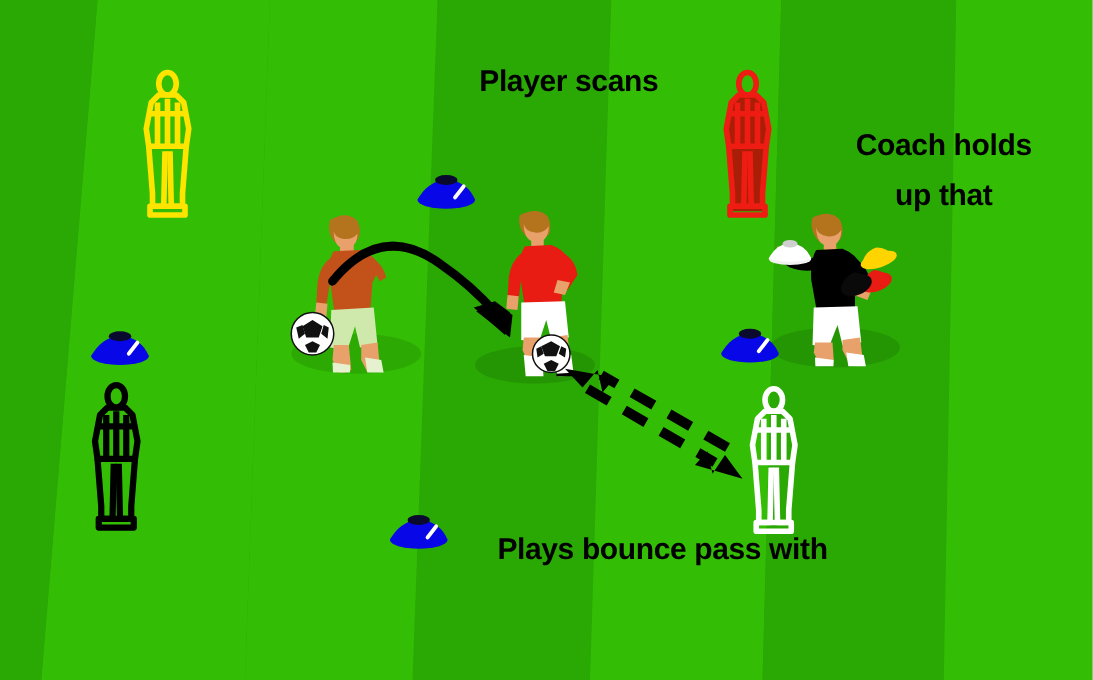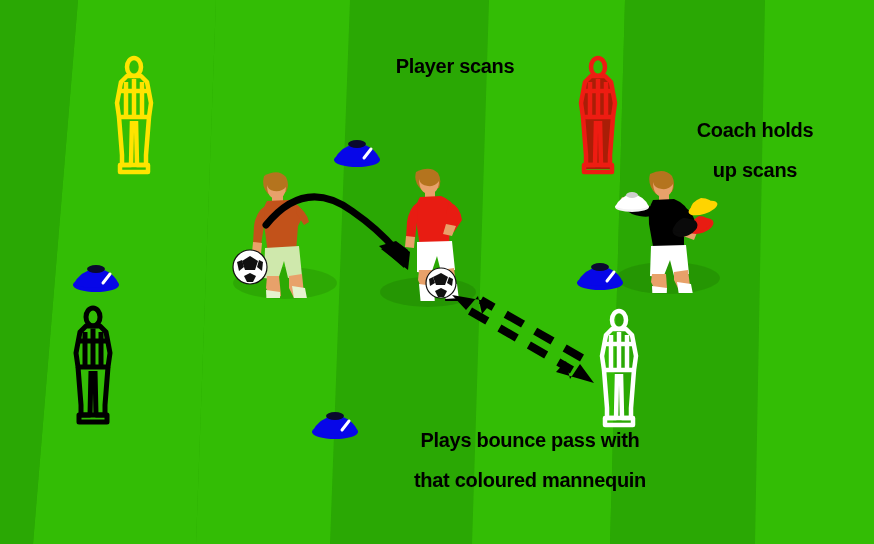--- a/index.html
+++ b/index.html
@@ -10,21 +10,21 @@
     width:874px;height:544px;
     overflow:hidden;
     background:#2aa804;
   }
 
   
   .caption{
     position:absolute;
     color:#000;
     font-weight:bold;
-    font-size:20px;
+    font-size:24px;
     line-height:40px;
     letter-spacing:-0.3px;
     text-align:center;
     white-space:nowrap;
     user-select:none;
   }
   .caption div{display:block;}
 
   
   .mannequin{position:absolute;}
@@ -273,23 +273,22 @@
     <g>
       <line x1="582" y1="358" x2="481" y2="300" stroke="#000000" stroke-width="8" stroke-dasharray="20 14" stroke-linecap="butt"></line>
       <polygon points="452,295 492,302 482,314 478,296 466,310" fill="#000000"></polygon>
     </g>
   </svg>
 
   <div class="caption" style="left:355px;top:46px;width:200px;">
     <div>Player scans</div>
   </div>
 
-  <div class="caption" style="left:645px;top:110px;width:220px;">
+  <div class="caption" style="left:645px;top:97px;width:220px;">
     <div>Coach holds</div>
-    <div>up scans</div>
+    <div>up that</div>
   </div>
 
   <div class="caption" style="left:330px;top:420px;width:400px;">
     <div>Plays bounce pass with</div>
-    <div>that coloured mannequin</div>
   </div>
 
 </div>
 
 </body></html>

